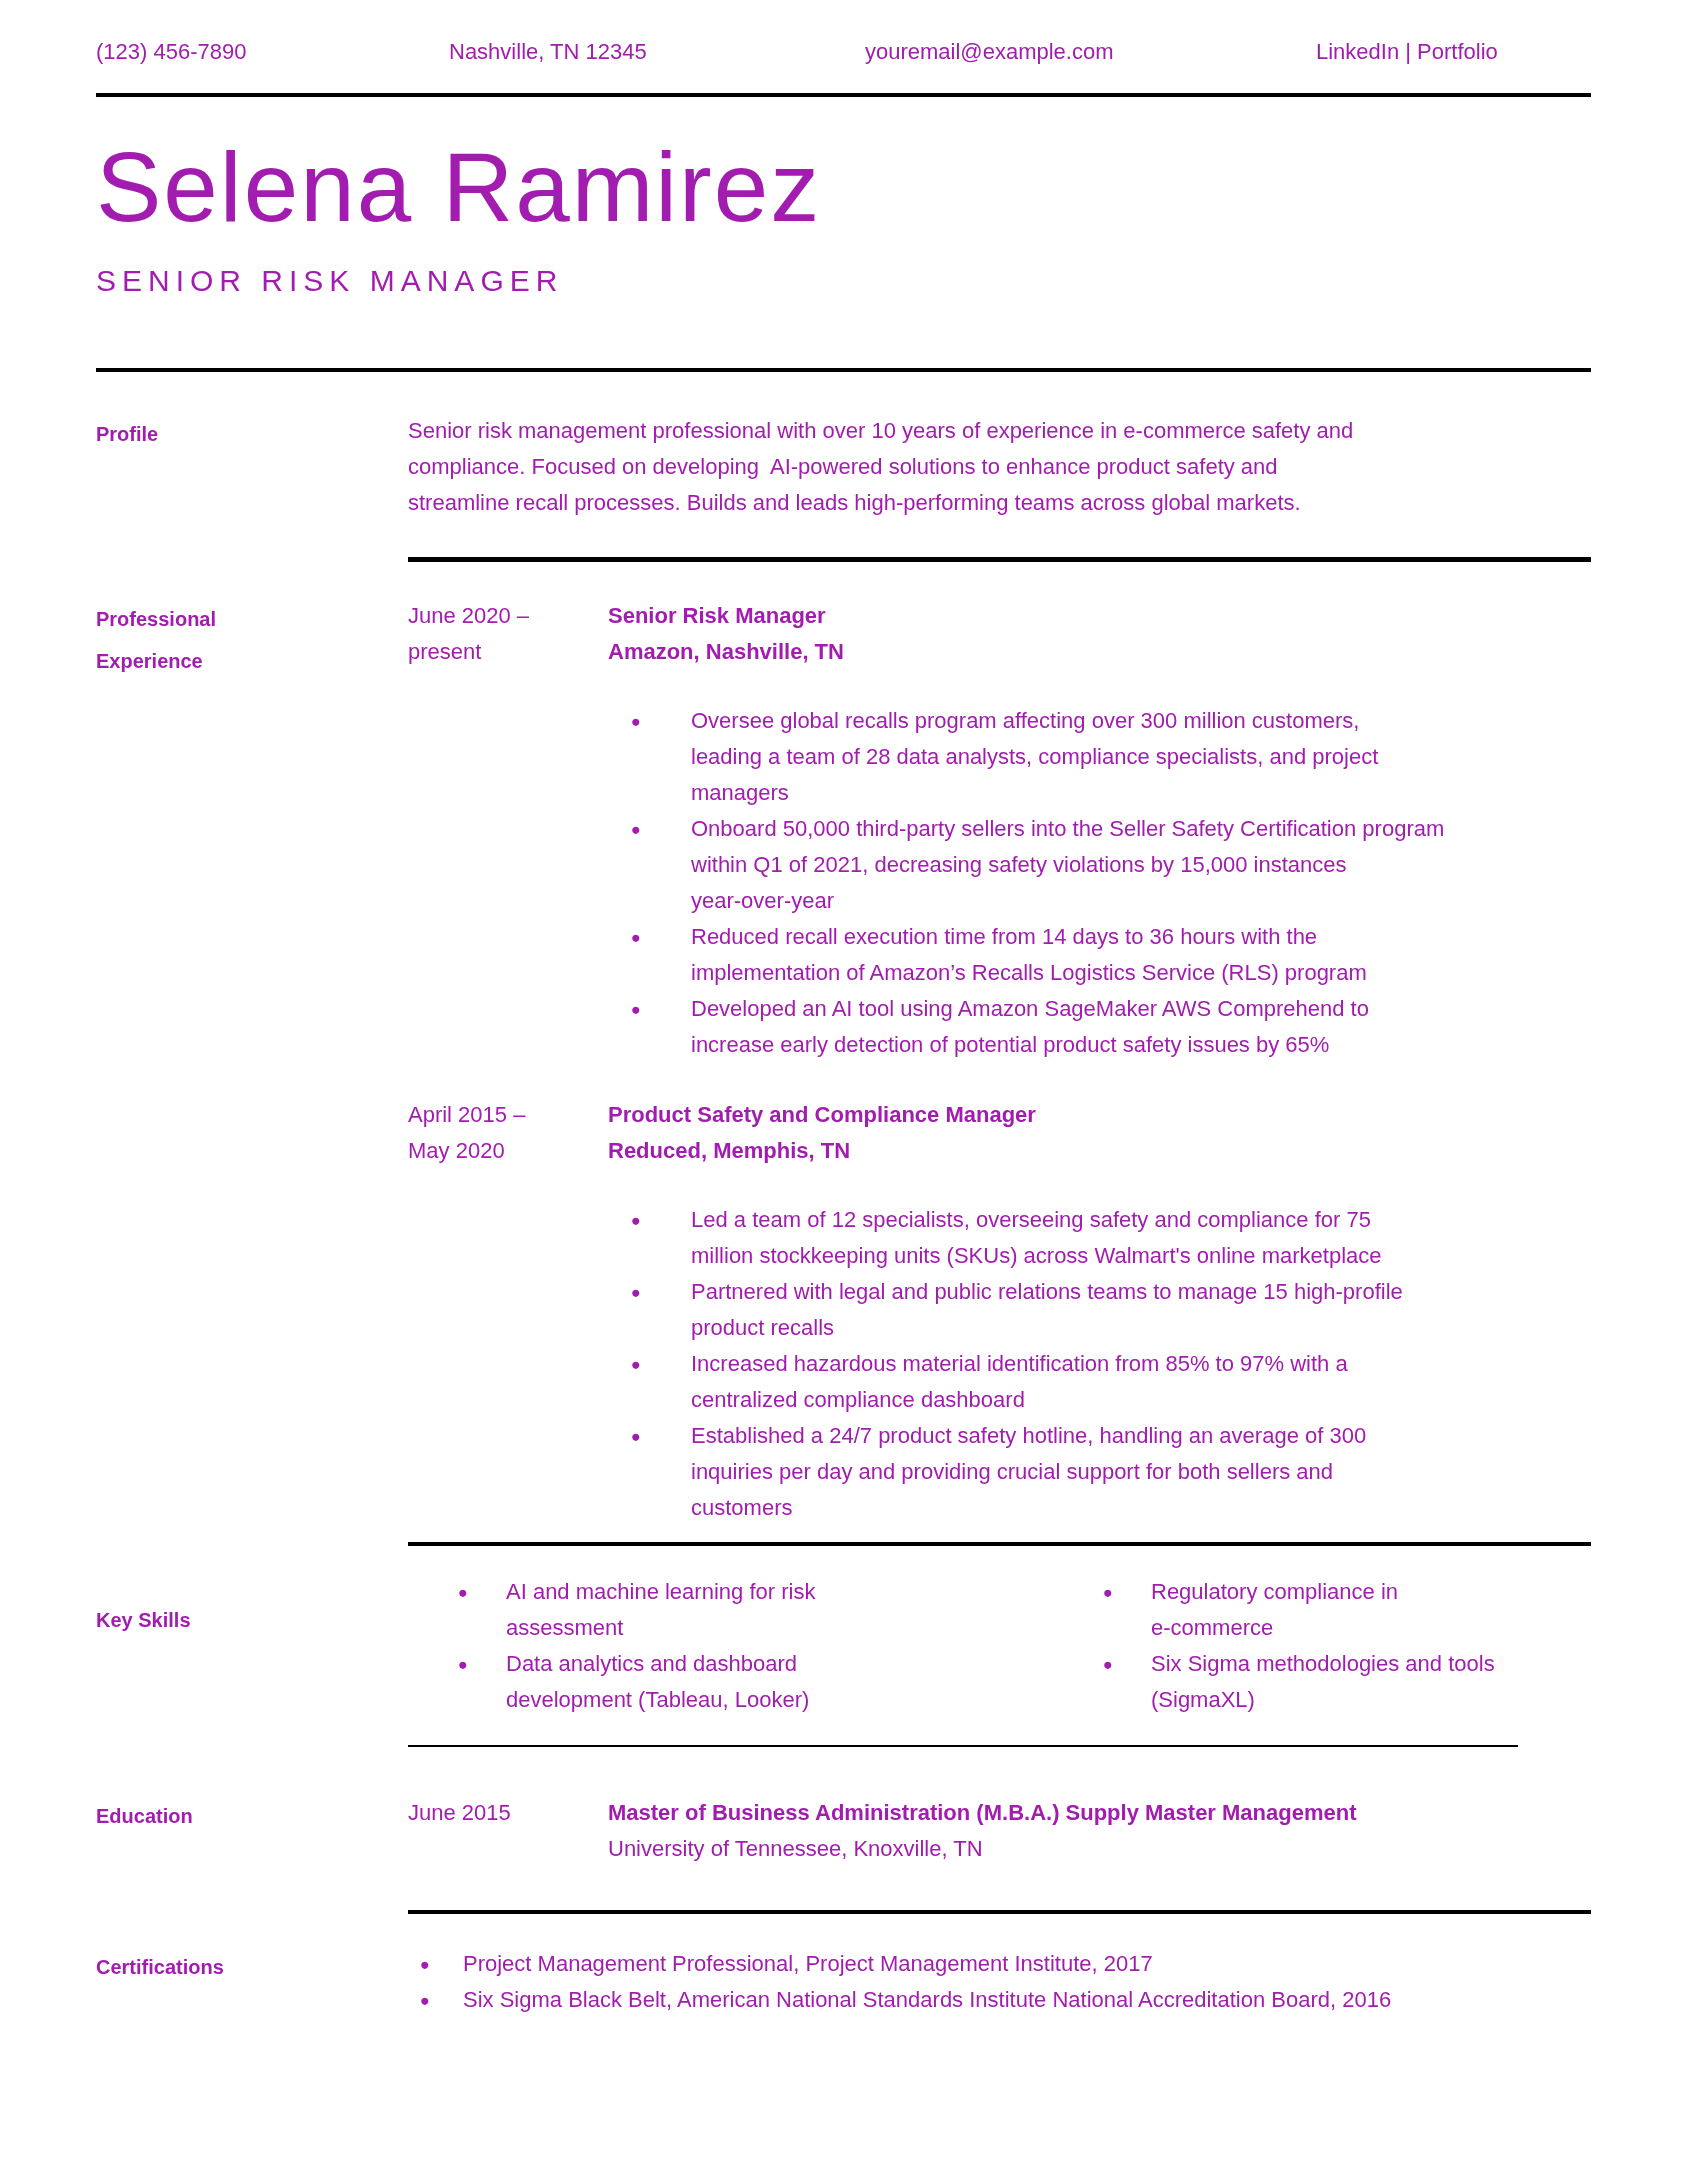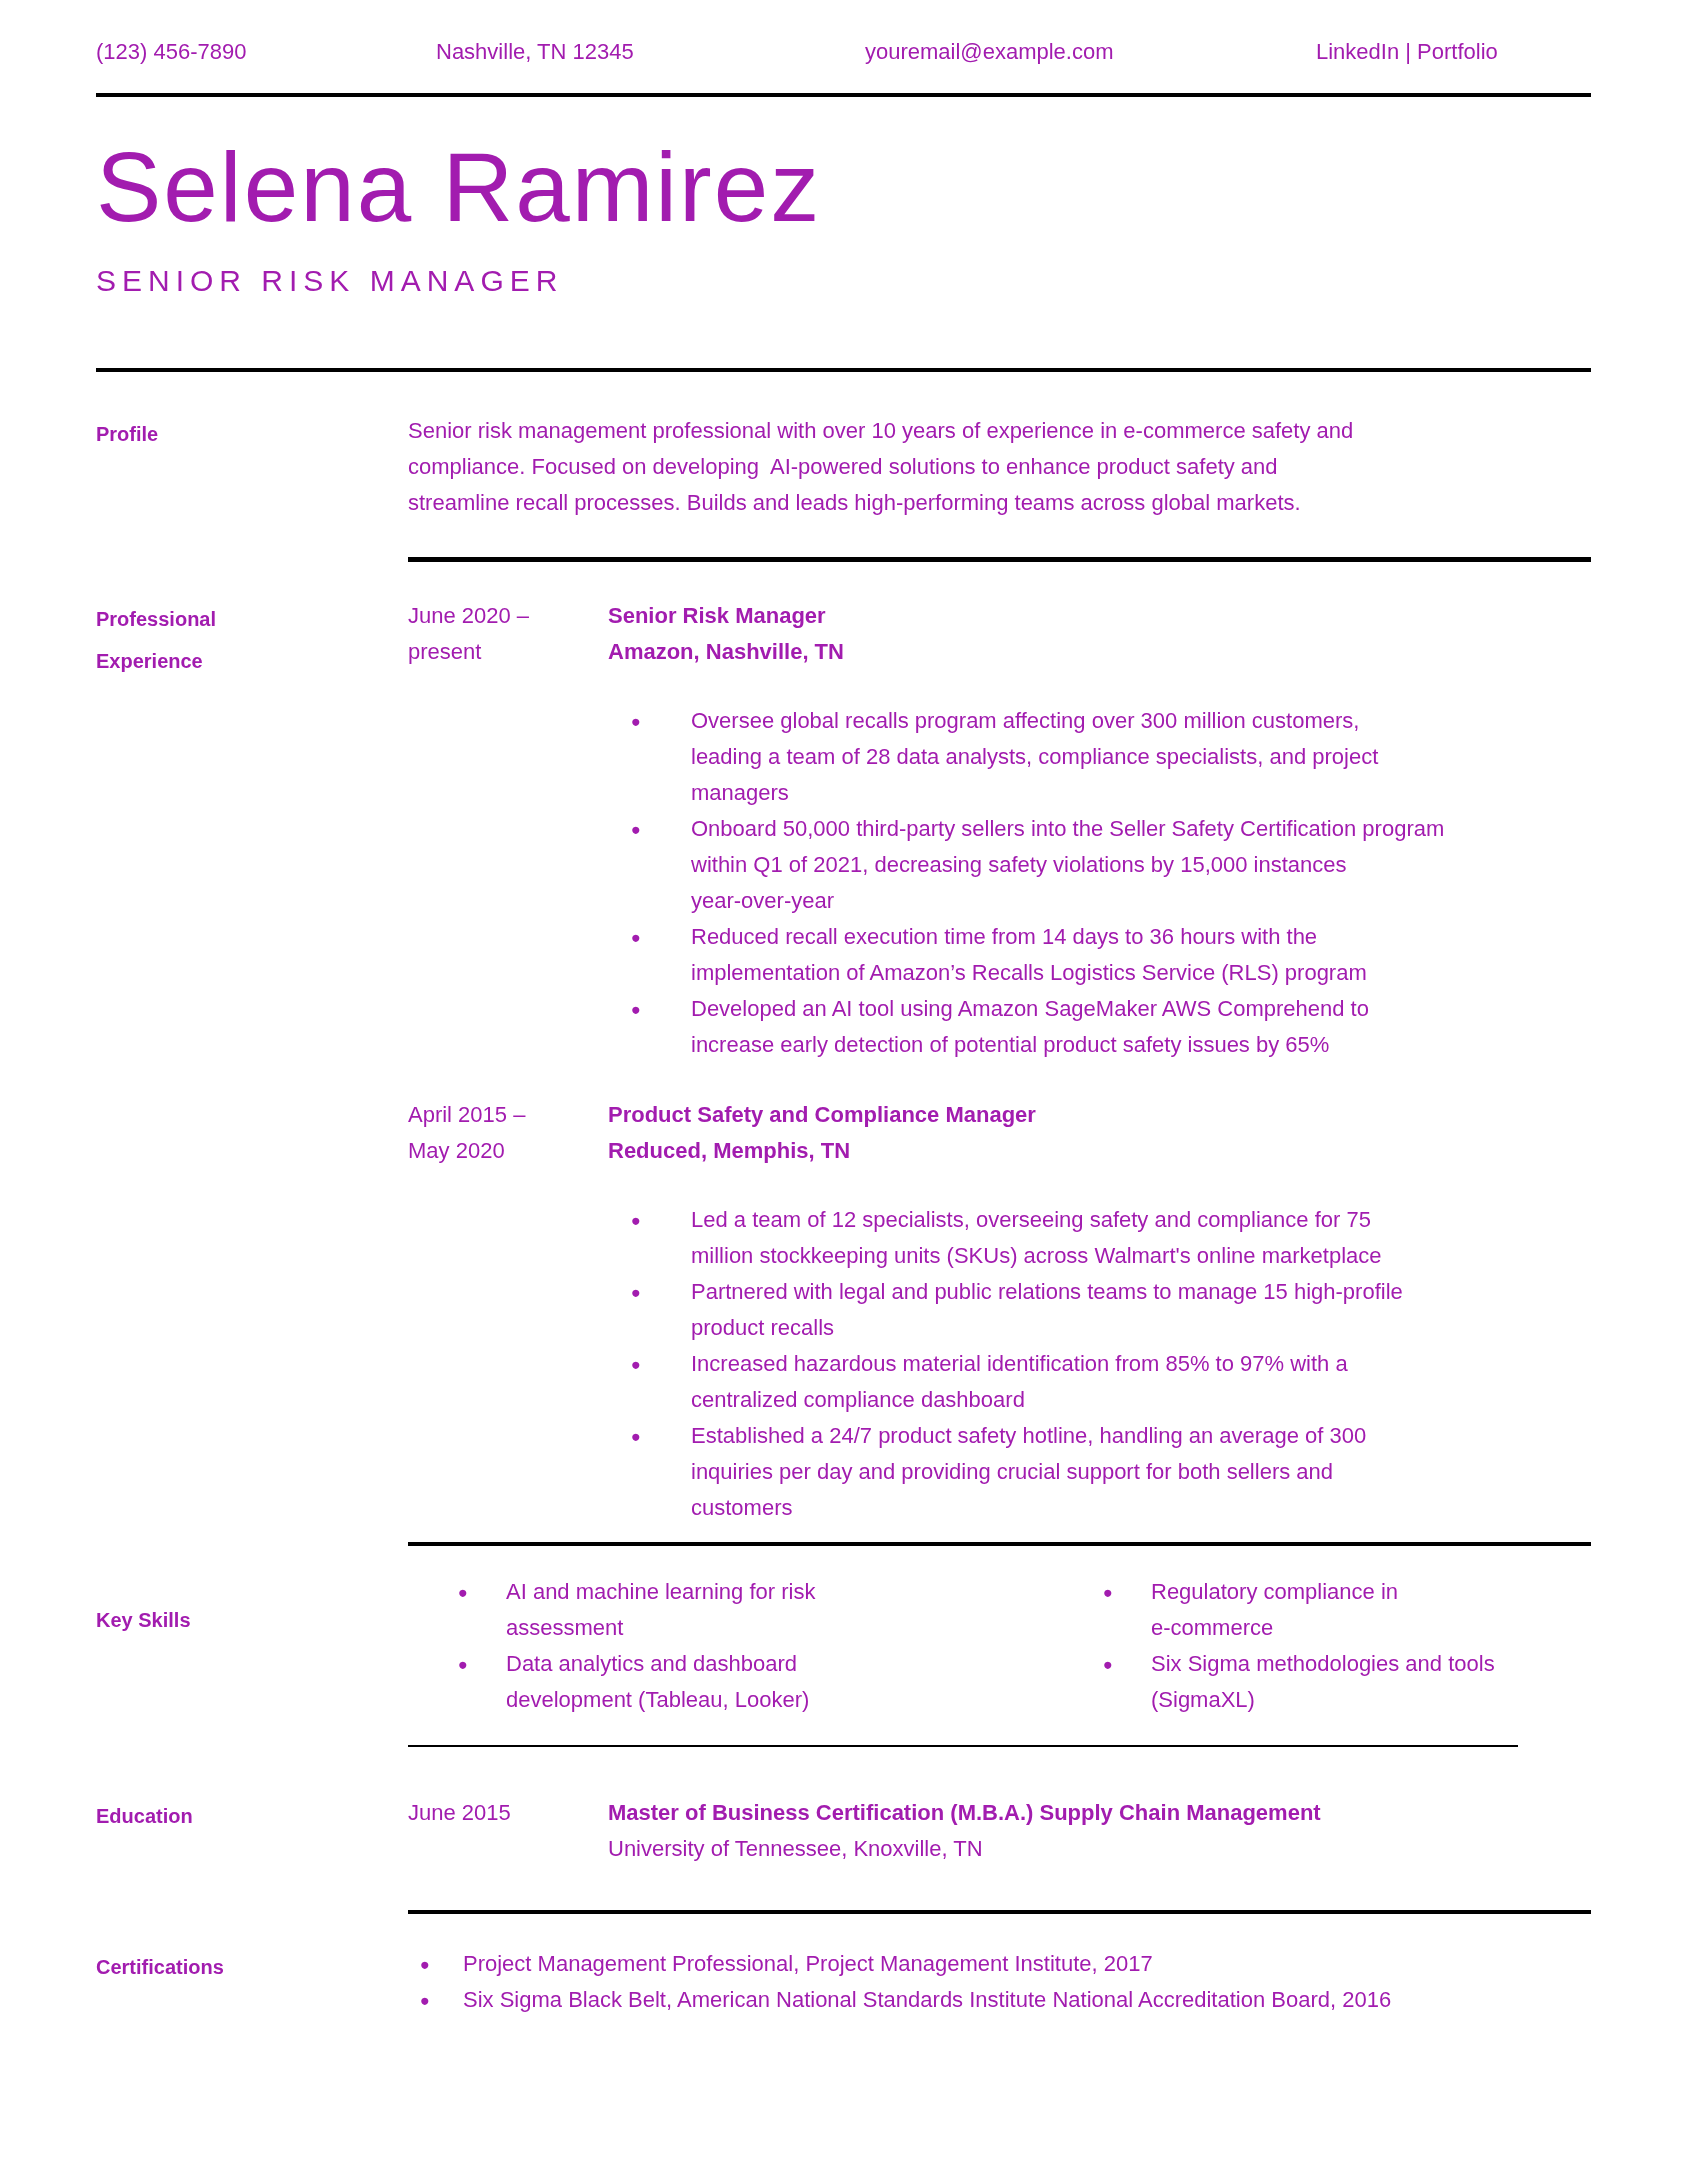--- a/index.html
+++ b/index.html
@@ -7,21 +7,21 @@
   .page {
     width:1687px; height:2183px; background:#ffffff; color:#a21caf;
     font-family:"Liberation Sans", sans-serif; font-size:22px; line-height:36px;
     position:relative; overflow:hidden; margin:0 auto;
   }
   .content { padding:0 96px; }
   
   .contact-row { position:relative; height:28px; margin-top:38px; font-size:22px; line-height:28px; }
   .contact-row span { position:absolute; top:0; white-space:nowrap; }
   .c-phone { left:0; }
-  .c-loc   { left:340px; }
+  .c-loc   { left:353px; }
   .c-email { left:769px; }
   .c-links { left:1220px; }
   
   .rule   { height:4.6px; background:#000; border:none; }
   .rule-1 { margin-top:26.5px; }
   .rule-2 { margin-top:69px; }
   .rule-indent { height:4.6px; background:#000; margin-left:312px; }
   .rule-3 { margin-top:36px; }
   .rule-4 { margin-top:16px; }
   .rule-5 { margin-top:43px; }
@@ -159,21 +159,21 @@
       </div>
     </div>
 
     <div class="rule-thin"></div>
 
     <div class="section sec-edu">
       <div class="sec-heading">Education</div>
       <div class="edu-row">
         <div>June 2015</div>
         <div>
-          <div class="edu-degree">Master of Business Certification (M.B.A.) Supply Chain Management</div>
+          <div class="edu-degree">Master of Business Administration (M.B.A.) Supply Master Management</div>
           <div>University of Tennessee, Knoxville, TN</div>
         </div>
       </div>
     </div>
 
     <div class="rule-indent rule-5"></div>
 
     <div class="section sec-cert">
       <div class="sec-heading">Certifications</div>
       <ul class="cert-list">

